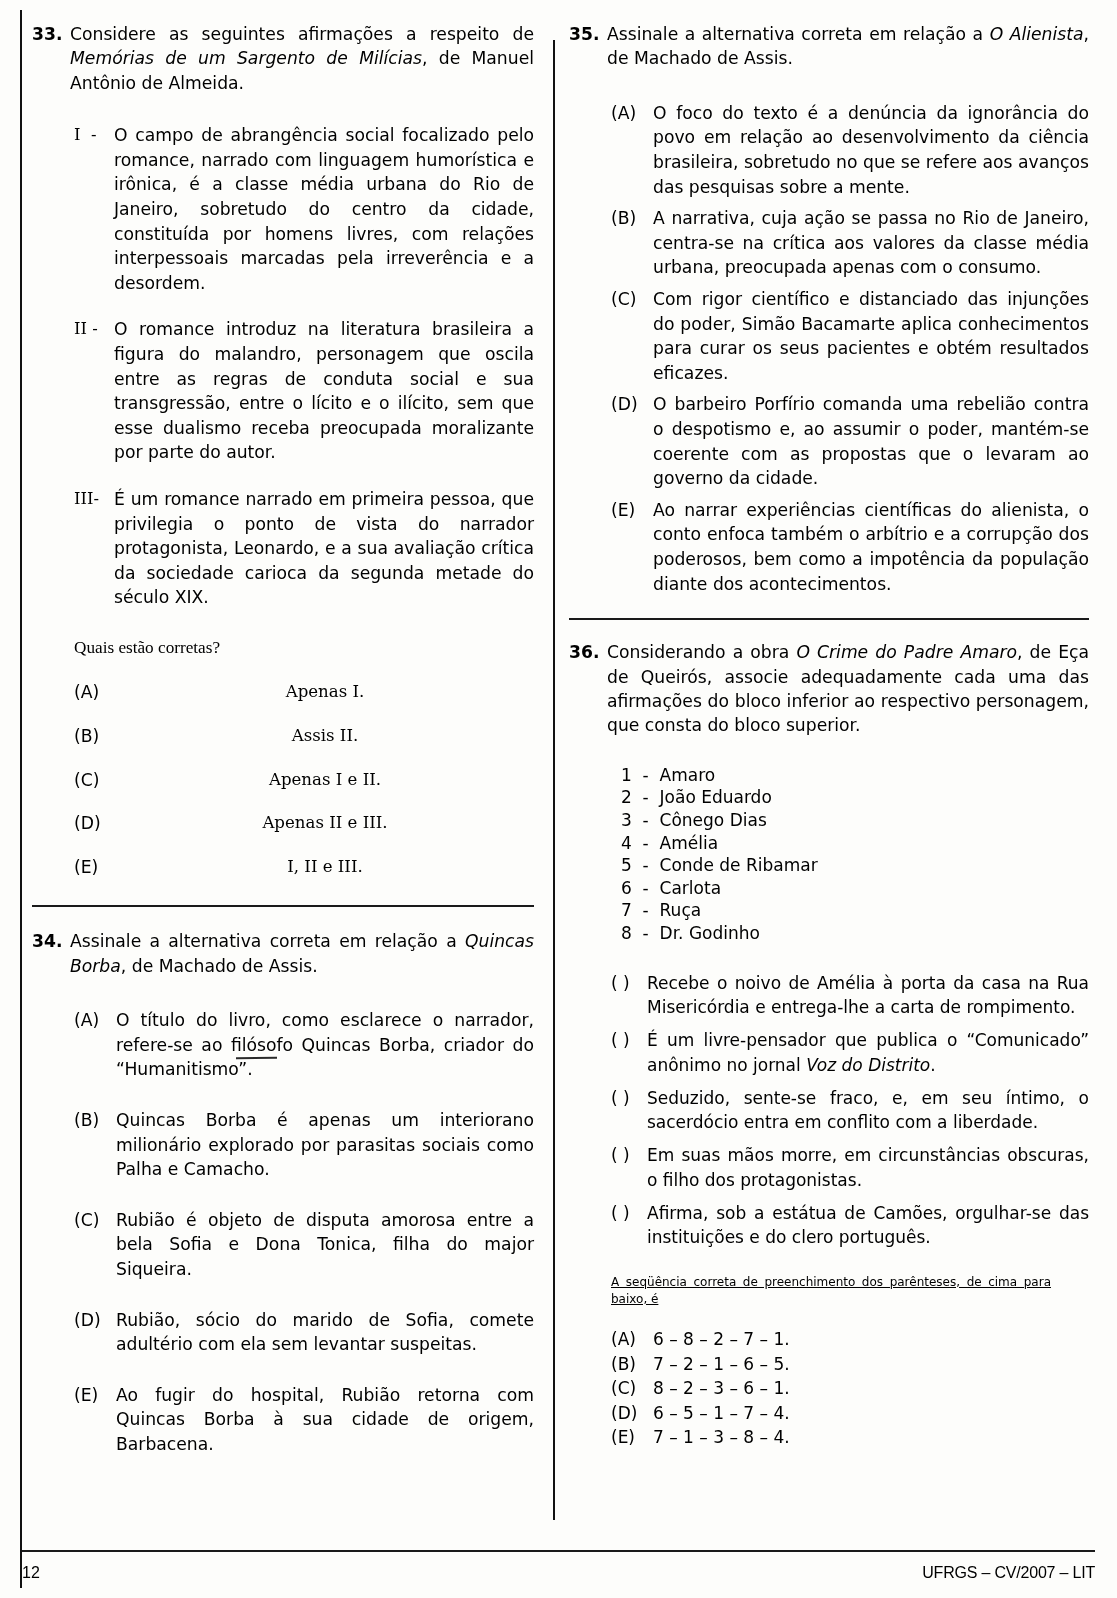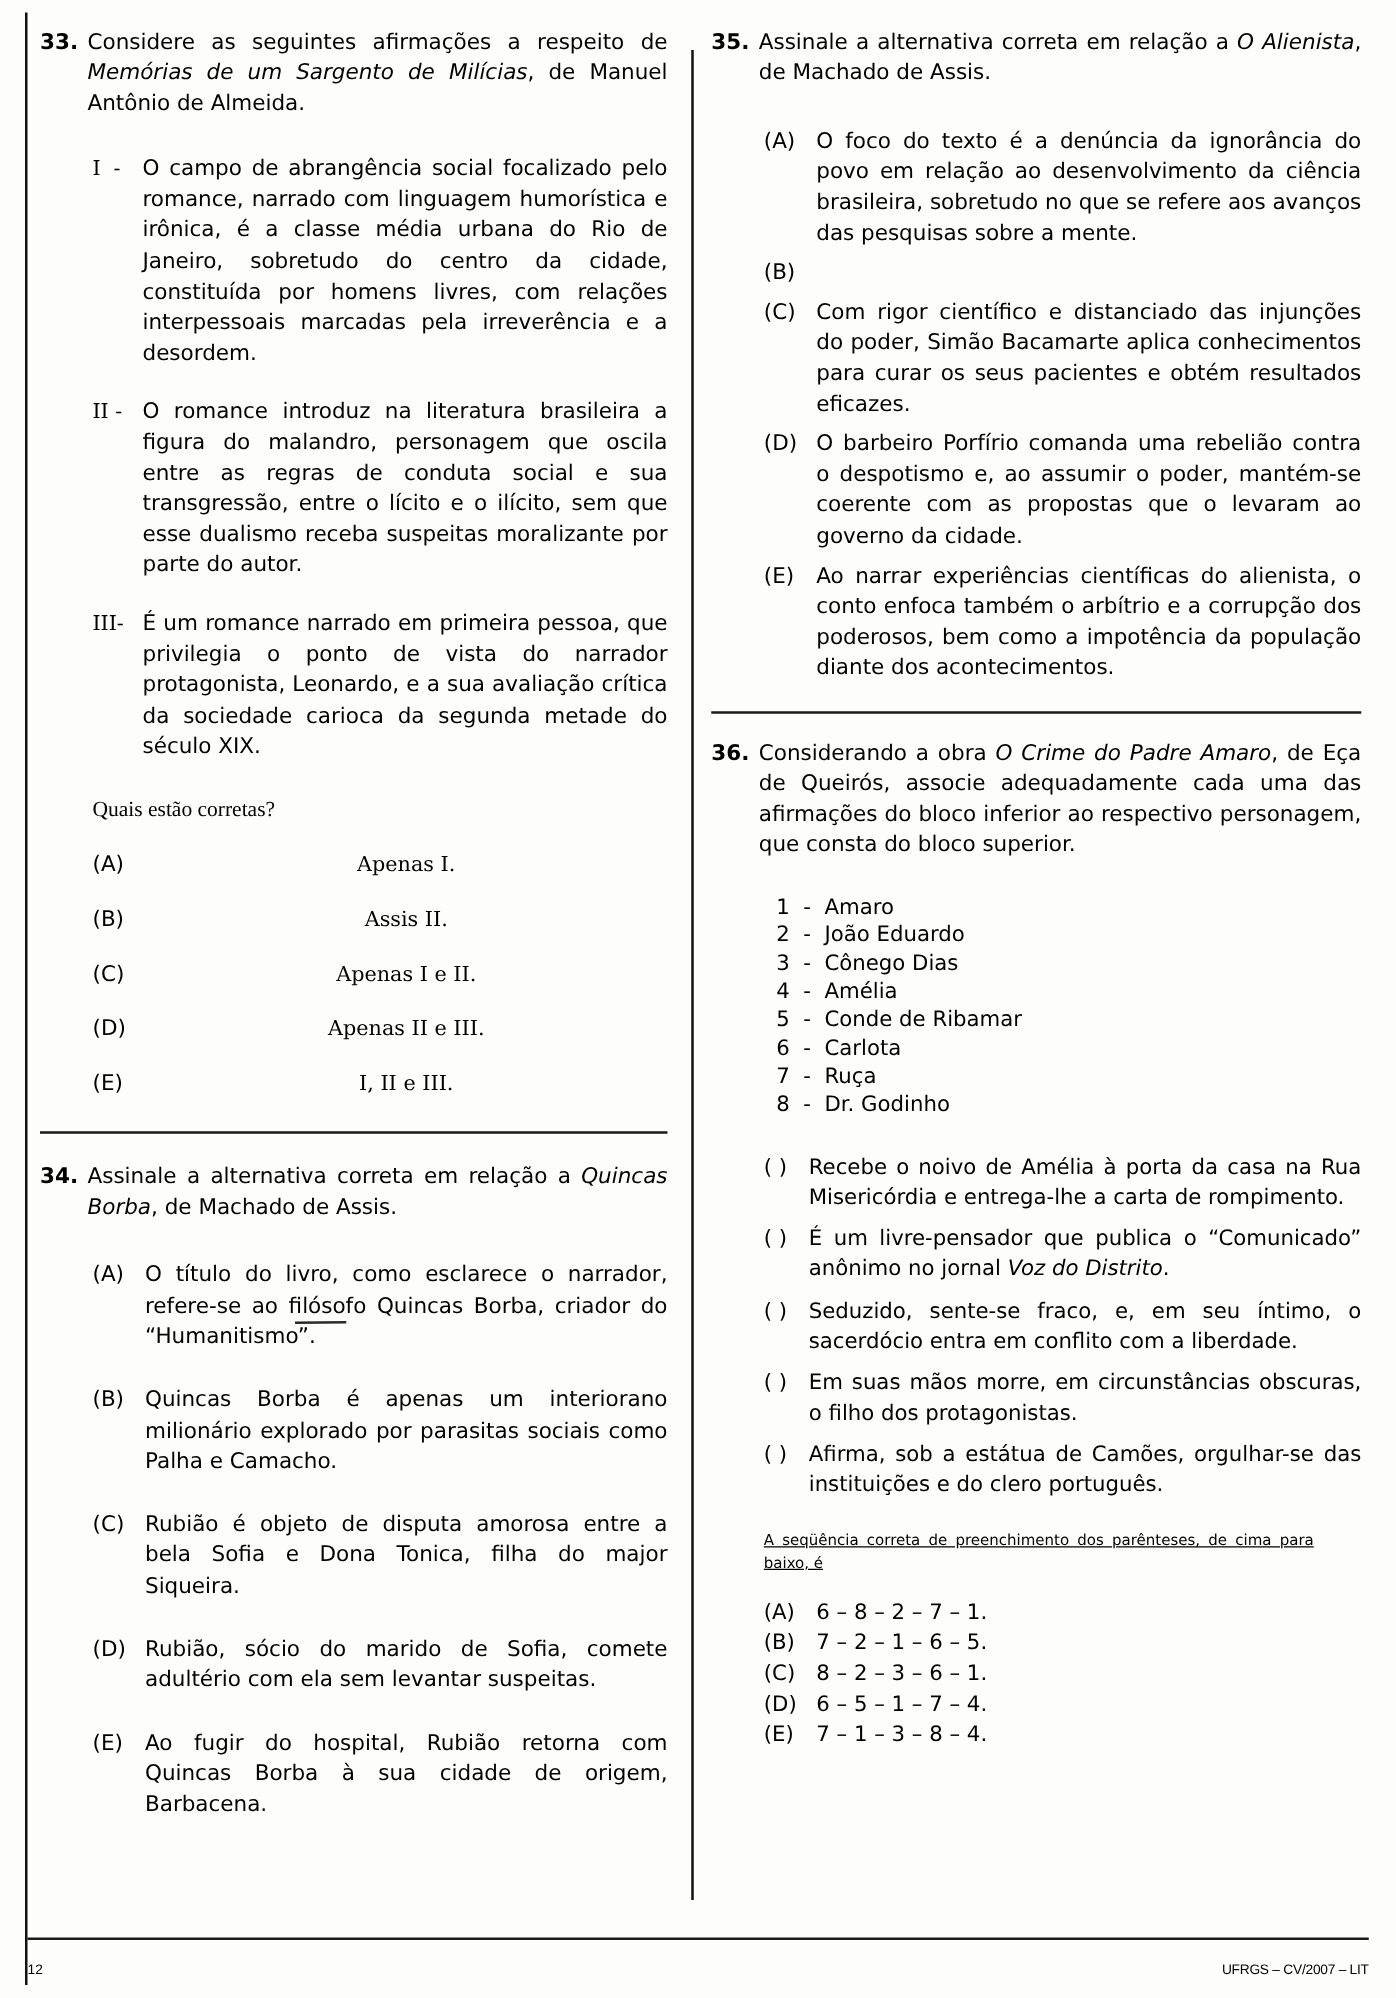--- a/index.html
+++ b/index.html
@@ -195,21 +195,21 @@
     width: 1073px;
     border-top: 2.4px solid #1a1a1a;
   }
   .footer {
     position: absolute;
     left: 22px; bottom: 16px;
     width: 1073px;
     display: flex;
     justify-content: space-between;
     align-items: baseline;
-    font-size: 11px;
+    font-size: 16px;
     font-family: "Liberation Sans", sans-serif;
   }
   .footer-right { letter-spacing: -0.2px; }
 </style>
 </head>
 <body>
 
 <div class="page">
   <div class="page-border-left"></div>
 
@@ -224,21 +224,21 @@
           <span class="q-stem"><span>Considere as seguintes afirmações a respeito de </span><i>Memórias de um Sargento de Milícias</i><span>, de Manuel Antônio de Almeida.</span></span>
         </div>
 
         <div class="roman-list">
           <div class="roman-item">
             <span class="roman-label">I  -</span>
             <span class="roman-text">O campo de abrangência social focalizado pelo romance, narrado com linguagem humorística e irônica, é a classe média urbana do Rio de Janeiro, sobretudo do centro da cidade, constituída por homens livres, com relações interpessoais marcadas pela irreverência e a desordem.</span>
           </div>
           <div class="roman-item">
             <span class="roman-label">II -</span>
-            <span class="roman-text">O romance introduz na literatura brasileira a figura do malandro, personagem que oscila entre as regras de conduta social e sua transgressão, entre o lícito e o ilícito, sem que esse dualismo receba suspeitas moralizante por parte do autor.</span>
+            <span class="roman-text">O romance introduz na literatura brasileira a figura do malandro, personagem que oscila entre as regras de conduta social e sua transgressão, entre o lícito e o ilícito, sem que esse dualismo receba preocupada moralizante por parte do autor.</span>
           </div>
           <div class="roman-item">
             <span class="roman-label">III-</span>
             <span class="roman-text">É um romance narrado em primeira pessoa, que privilegia o ponto de vista do narrador protagonista, Leonardo, e a sua avaliação crítica da sociedade carioca da segunda metade do século XIX.</span>
           </div>
         </div>
 
         <div class="prompt">Quais estão corretas?</div>
 
         <div class="alts">
@@ -306,20 +306,21 @@
           <span class="q-stem"><span>Assinale a alternativa correta em relação a </span><i>O Alienista</i><span>, de Machado de Assis.</span></span>
         </div>
 
         <div class="alts" style="margin-top:30px">
           <div class="alt alt-tight">
             <span class="alt-letter">(A)</span>
             <span class="alt-text">O foco do texto é a denúncia da ignorância do povo em relação ao desenvolvimento da ciência brasileira, sobretudo no que se refere aos avanços das pesquisas sobre a mente.</span>
           </div>
           <div class="alt alt-tight">
             <span class="alt-letter">(B)</span>
+            <span class="alt-text">A narrativa, cuja ação se passa no Rio de Janeiro, centra-se na crítica aos valores da classe média urbana, preocupada apenas com o consumo.</span>
           </div>
           <div class="alt alt-tight">
             <span class="alt-letter">(C)</span>
             <span class="alt-text">Com rigor científico e distanciado das injunções do poder, Simão Bacamarte aplica conhecimentos para curar os seus pacientes e obtém resultados eficazes.</span>
           </div>
           <div class="alt alt-tight">
             <span class="alt-letter">(D)</span>
             <span class="alt-text">O barbeiro Porfírio comanda uma rebelião contra o despotismo e, ao assumir o poder, mantém-se coerente com as propostas que o levaram ao governo da cidade.</span>
           </div>
           <div class="alt alt-tight">

